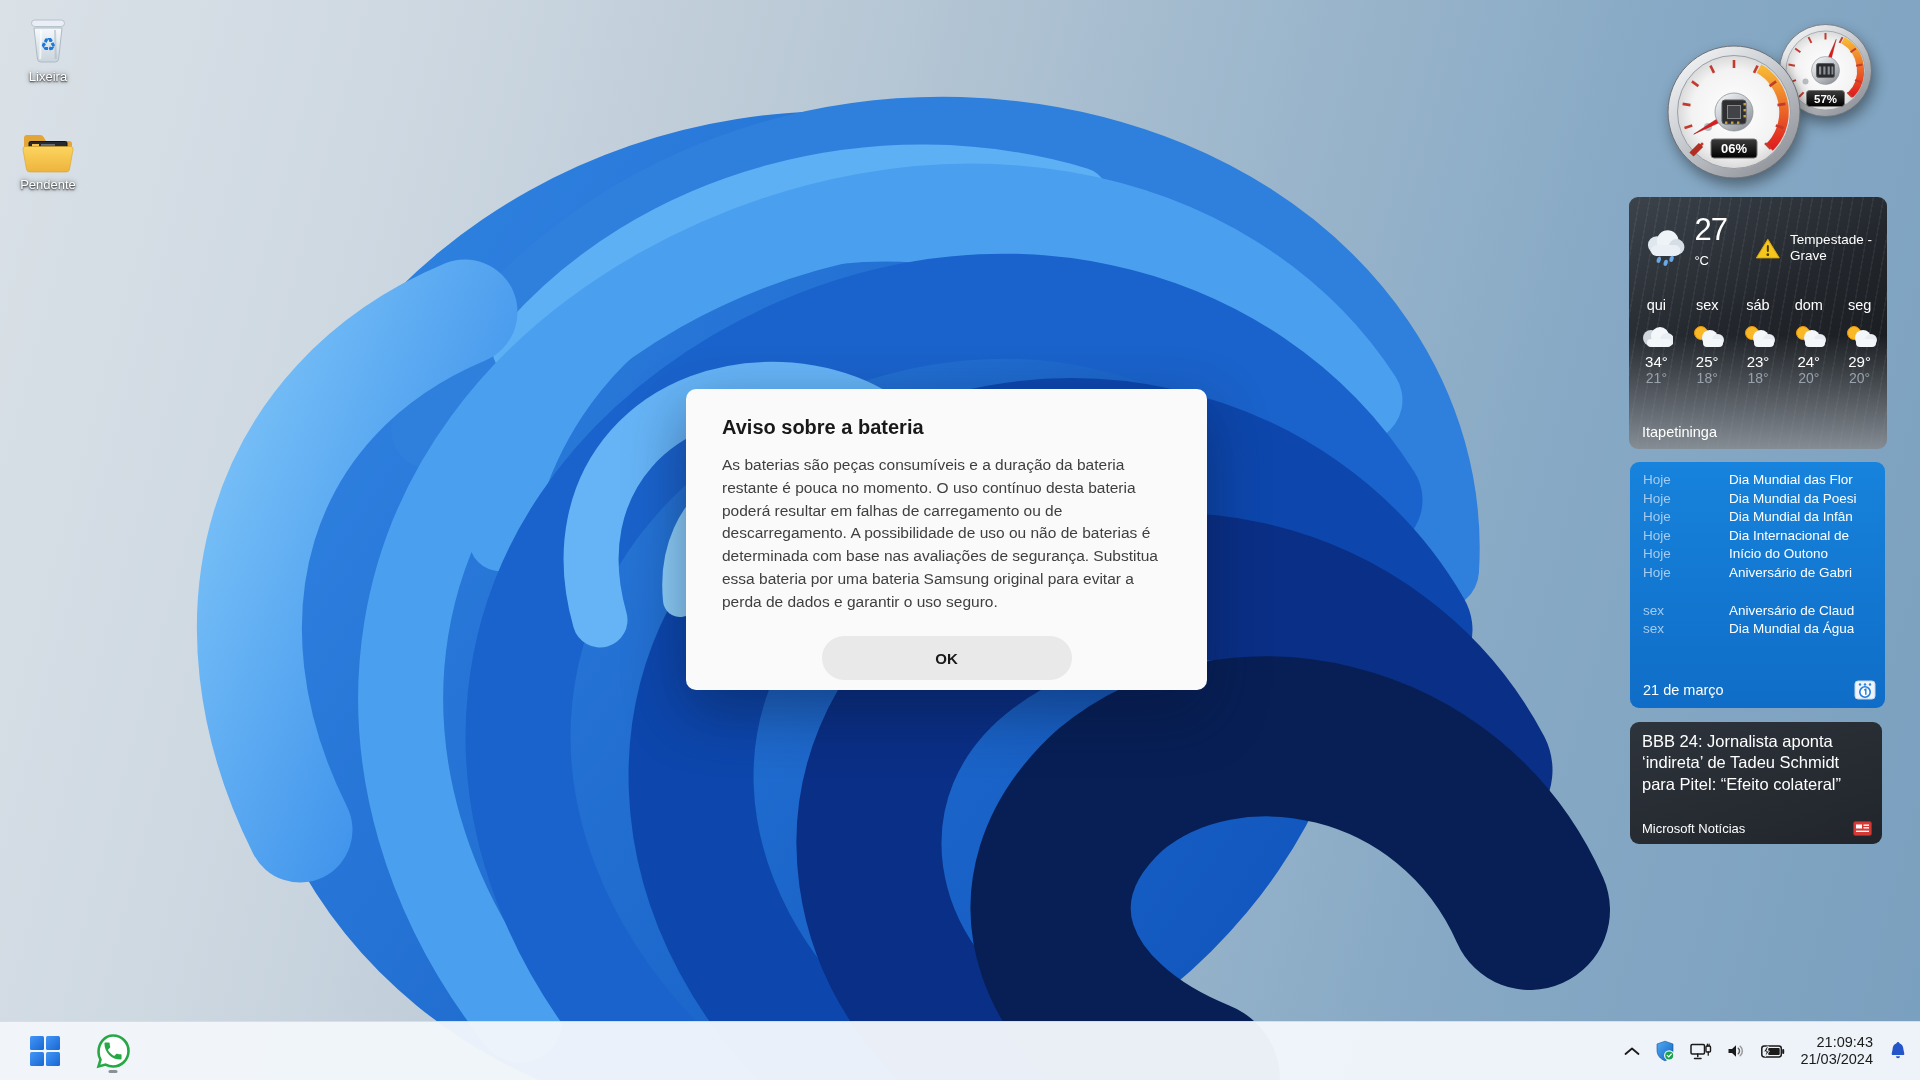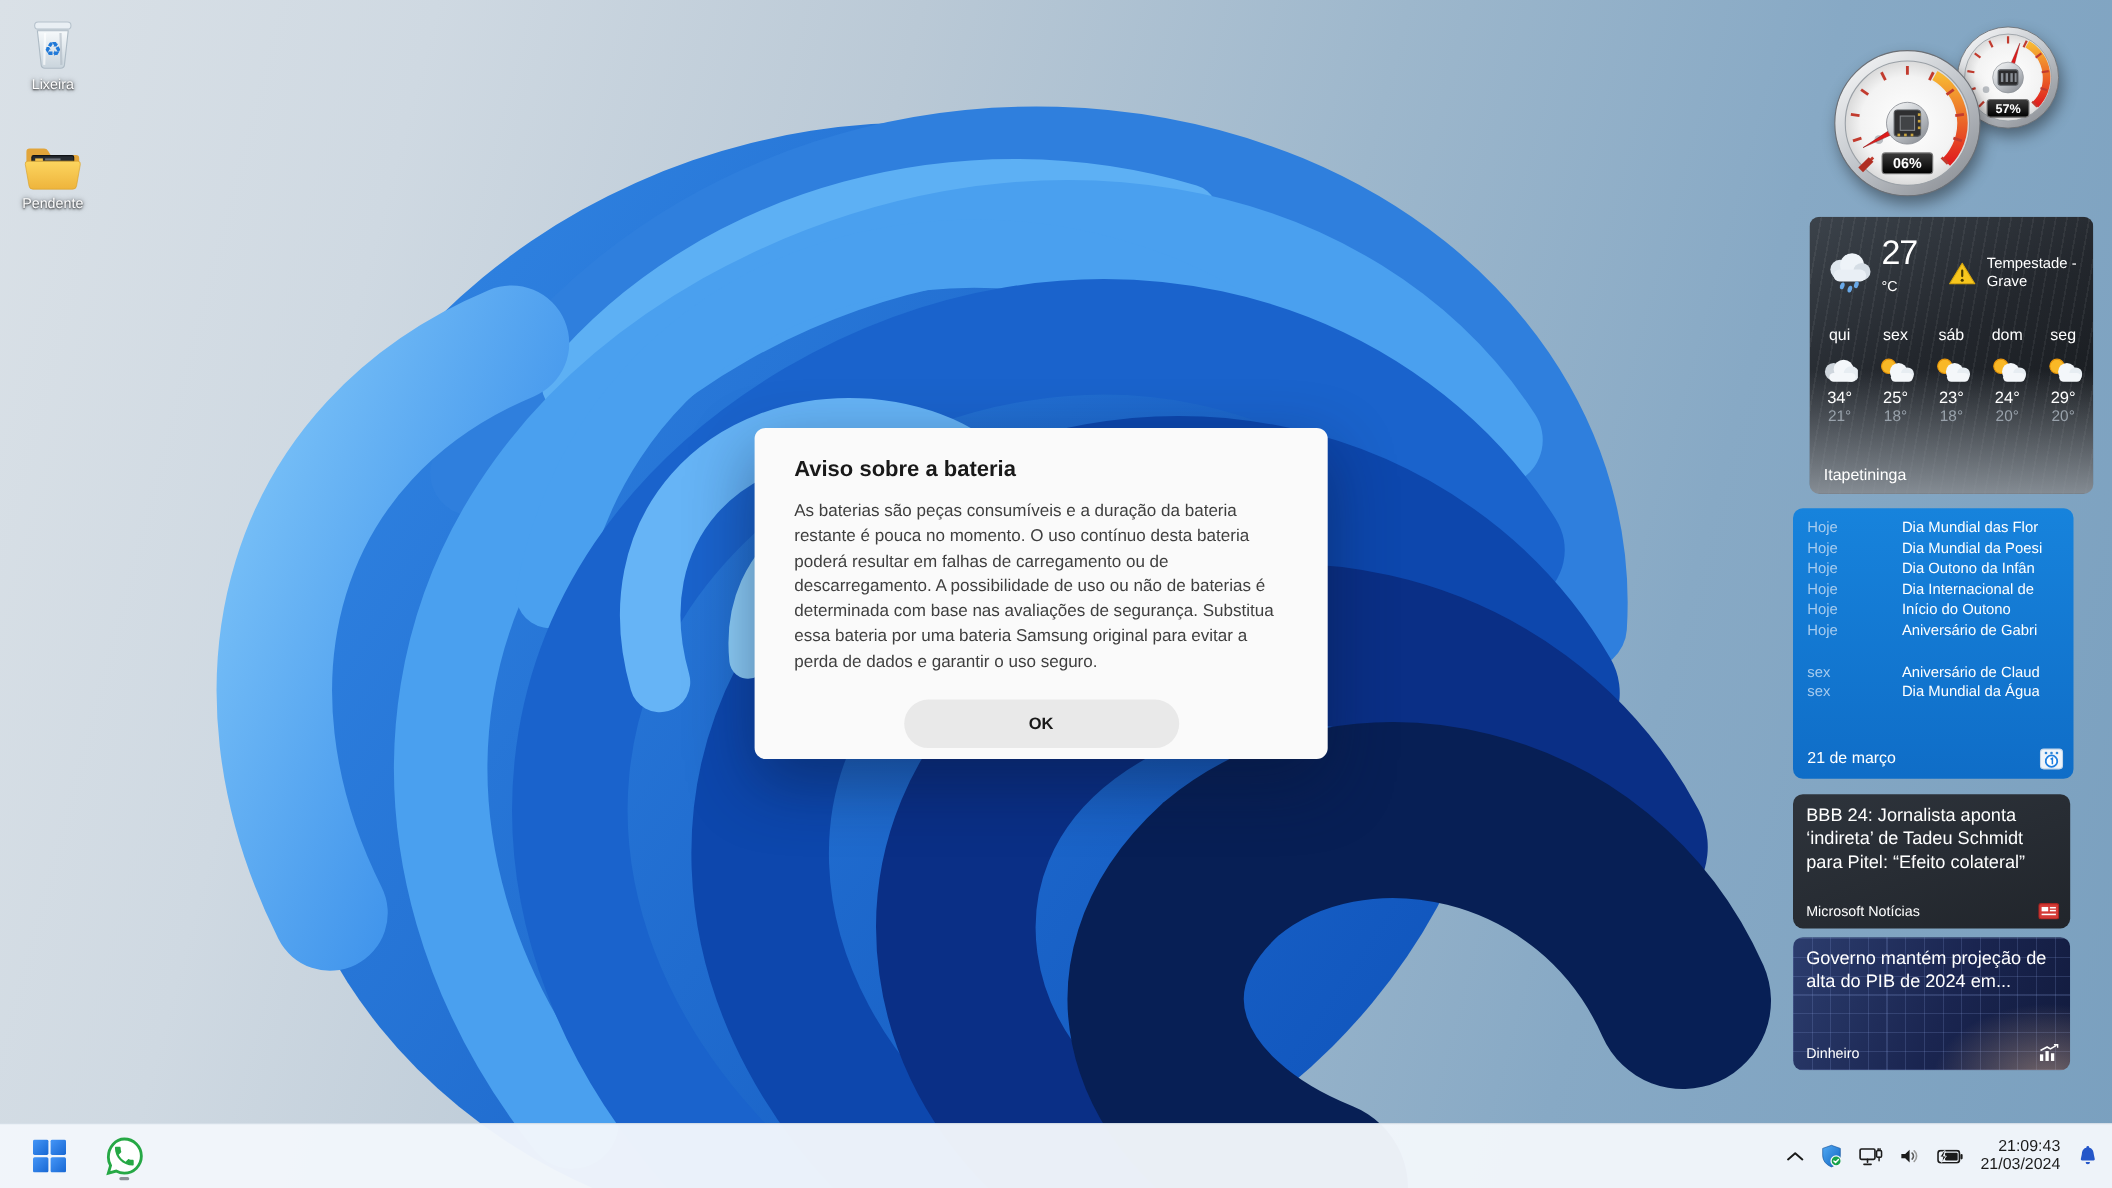--- a/index.html
+++ b/index.html
@@ -20,21 +20,21 @@
   #gauge-ram{left:1777px;top:22px;z-index:3;}
   #gauge-cpu{left:1664px;top:42px;z-index:4;}
   .plate-text{font-weight:bold;fill:#fff;font-family:"Liberation Sans",sans-serif;}
 
   
   .widget{position:absolute;border-radius:9px;overflow:hidden;z-index:3;color:#fff;}
   #weather{left:1629px;top:197px;width:258px;height:252px;
     background:
       linear-gradient(to top, rgba(148,156,164,.88), rgba(148,156,164,0) 45%),
       repeating-linear-gradient(100deg, rgba(255,255,255,.055) 0 1.5px, rgba(255,255,255,0) 1.5px 10px),
-      linear-gradient(150deg,#3c434b 0%,#23272d 45%,#121518 100%); margin-left: 16px;}
+      linear-gradient(150deg,#3c434b 0%,#23272d 45%,#121518 100%);}
   .wx-now{display:flex;align-items:center;padding:15px 10px 0 13px;gap:7px;}
   .wx-temp{font-size:31px;letter-spacing:-1px;}
   .wx-temp sup{font-size:13px;letter-spacing:0;}
   .wx-alert{font-size:13.5px;line-height:1.18;width:88px;margin-left:2px;}
   .wx-days{display:flex;padding:13px 2px 0;}
   .wx-col{flex:1;display:flex;flex-direction:column;align-items:center;}
   .wx-day{font-size:14.5px;}
   .wx-ico{height:28px;margin:7px 0 5px;display:flex;align-items:flex-end;}
   .wx-hi{font-size:15px;}
   .wx-lo{font-size:14px;color:#99a2ab;}
@@ -340,21 +340,21 @@
     <div class="cal-row">
       <span class="cal-when">Hoje</span>
       <span class="cal-title">Dia Mundial das Flor</span>
       </div>
     <div class="cal-row">
       <span class="cal-when">Hoje</span>
       <span class="cal-title">Dia Mundial da Poesi</span>
       </div>
     <div class="cal-row">
       <span class="cal-when">Hoje</span>
-      <span class="cal-title">Dia Outono da Infân</span>
+      <span class="cal-title">Dia Mundial da Infân</span>
       </div>
     <div class="cal-row">
       <span class="cal-when">Hoje</span>
       <span class="cal-title">Dia Internacional de</span>
       </div>
     <div class="cal-row">
       <span class="cal-when">Hoje</span>
       <span class="cal-title">Início do Outono</span>
       </div>
     <div class="cal-row">
@@ -390,33 +390,20 @@
       <svg width="19" height="15" viewBox="0 0 19 15">
         <rect x=".5" y=".5" width="18" height="14" rx="2" fill="#d43a36" stroke="#a82421"></rect>
         <rect x="3" y="3.5" width="6" height="4" fill="#fff"></rect>
         <rect x="10.5" y="3.5" width="5.5" height="1.4" fill="#fff"></rect>
           <rect x="10.5" y="6.1" width="5.5" height="1.4" fill="#fff"></rect>
         <rect x="3" y="9.6" width="13" height="1.4" fill="#fff"></rect>
       </svg>
     </div>
   </div>
 
-  <div class="widget news" id="news2">
-    <div class="news-title">Governo mantém projeção de alta do PIB de 2024 em...</div>
-    <div class="news-src">
-      <span>Dinheiro</span>
-      <svg width="19" height="16" viewBox="0 0 19 16">
-        <rect x="1.5" y="9.5" width="3" height="6" fill="#fff"></rect>
-          <rect x="6.5" y="6.5" width="3" height="9" fill="#fff"></rect>
-        <rect x="11.5" y="8.5" width="3" height="7" fill="#fff"></rect>
-        <path d="M2,6 L8,2.8 L11,4.6 L16.5,1.4" stroke="#fff" stroke-width="1.4" fill="none"></path>
-        <path d="M14.2,0.8 L17.6,0.8 L17.6,3.6" stroke="#fff" stroke-width="1.2" fill="none"></path>
-      </svg>
-    </div>
-  </div>
 
   <div class="dialog">
     <h1>Aviso sobre a bateria</h1>
     <p>As baterias são peças consumíveis e a duração da bateria restante é pouca no momento. O uso contínuo desta bateria poderá resultar em falhas de carregamento ou de descarregamento. A possibilidade de uso ou não de baterias é determinada com base nas avaliações de segurança. Substitua essa bateria por uma bateria Samsung original para evitar a perda de dados e garantir o uso seguro.</p>
     <button>OK</button>
   </div>
 
   <div class="taskbar">
     <div class="tb-left">
       <div class="tb-app">

